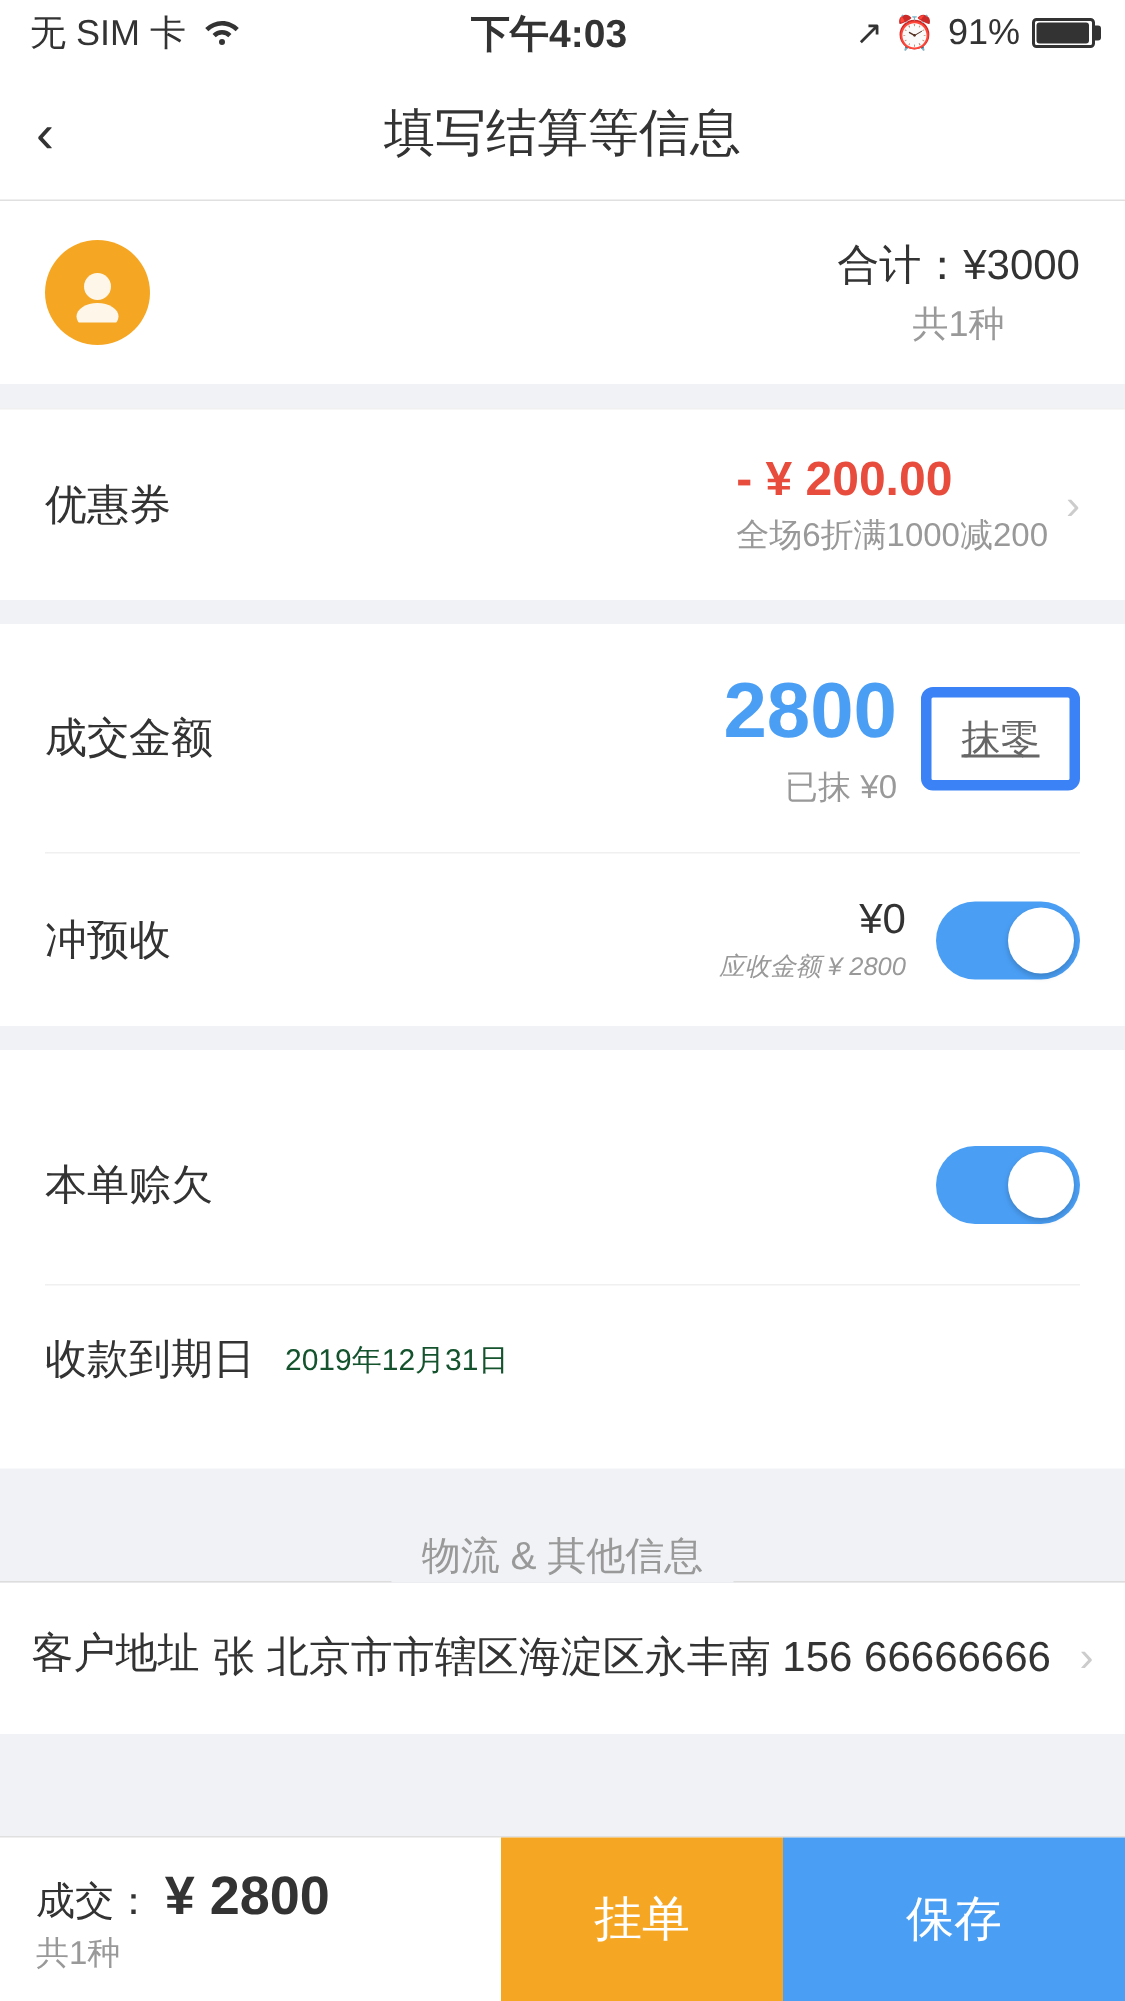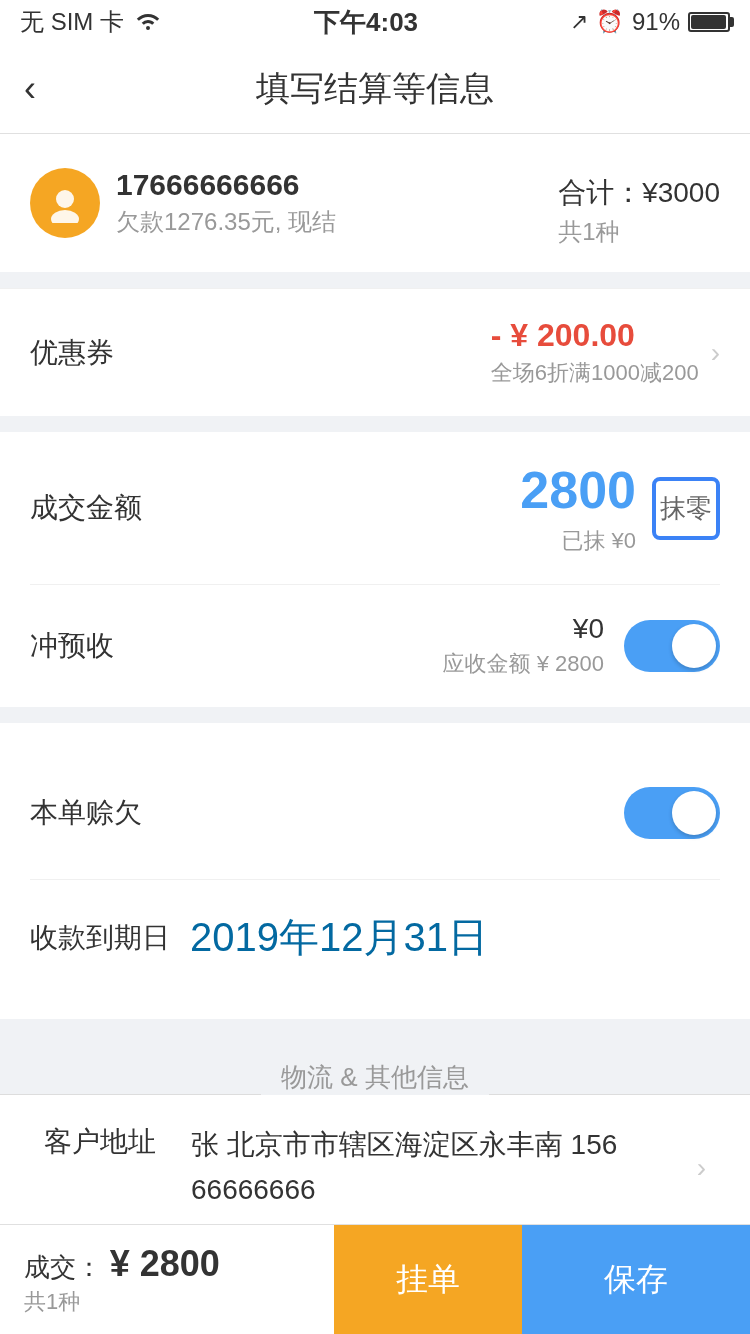--- a/index.html
+++ b/index.html
@@ -93,21 +93,21 @@
       border-radius: 50%;
       background: #f5a623;
       display: flex;
       align-items: center;
       justify-content: center;
       color: #fff;
       font-size: 28px;
     }
     .user-name { font-size: 30px; font-weight: 600; color: #333; }
     .user-sub { font-size: 24px; color: #999; margin-top: 4px; }
-    .user-total-right { text-align: left; margin-top: 16px; }
+    .user-total-right { text-align: center; }
     .total-amount { font-size: 28px; color: #333; font-weight: 500; }
     .total-count { font-size: 24px; color: #999; margin-top: 4px; }
 
     
     .coupon-row {
       display: flex;
       align-items: center;
       justify-content: space-between;
       padding: 28px 30px;
       background: #fff;
@@ -140,27 +140,28 @@
       border-bottom: 1px solid #f0f0f0;
     }
     .form-row:last-child { border-bottom: none; }
 
     .row-label { font-size: 28px; color: #333; }
     .row-right { display: flex; align-items: center; gap: 16px; text-align: right; }
     .amount-big { font-size: 52px; color: #4a9ff5; font-weight: 600; }
     .amount-sub { font-size: 22px; color: #999; margin-top: 6px; text-align: right; }
 
     .round-zero-btn {
-      border: 4px solid #3b82f6;
+      border: 7px solid #3b82f6;
       border-radius: 8px;
-      padding: 10px 4px;
+      padding: 10px 20px;
       font-size: 26px;
       color: #666;
       background: #fff;
       cursor: pointer;
+      text-decoration: underline;
     }
 
     
     .toggle {
       width: 96px;
       height: 52px;
       border-radius: 26px;
       position: relative;
       cursor: pointer;
       flex-shrink: 0;
@@ -174,21 +175,21 @@
       background: #fff;
       top: 4px;
       box-shadow: 0 2px 4px rgba(0,0,0,0.2);
       transition: left 0.2s;
     }
     .toggle.on .toggle-knob { left: 48px; }
 
     
     .pre-receive-right { text-align: right; }
     .pre-amount { font-size: 28px; color: #333; font-weight: 500; }
-    .pre-sub { font-size: 22px; color: #999; margin-top: 4px; }
+    .pre-sub { font-size: 17px; color: #999; margin-top: 4px; font-style: italic; }
     .pre-receive-row-right {
       display: flex;
       align-items: center;
       gap: 20px;
     }
 
     
     .debt-row {
       display: flex;
       align-items: center;
@@ -198,21 +199,21 @@
 
     
     .date-row {
       display: flex;
       align-items: center;
       gap: 20px;
       padding: 30px 0;
       border-top: 1px solid #f0f0f0;
     }
     .date-label { font-size: 28px; color: #333; white-space: nowrap; }
-    .date-value { font-size: 40px; color: #0369a1; }
+    .date-value { font-size: 20px; color: #14532d; }
 
     
     .logistics-sep {
       height: 60px;
       background: #f0f2f5;
       display: flex;
       align-items: flex-end;
       justify-content: center;
       position: relative;
       margin-top: 16px;
@@ -227,24 +228,24 @@
       background: #f0f2f5;
       padding: 0 20px;
       z-index: 1;
       position: relative;
     }
     .logistics-label { font-size: 26px; color: #999; }
 
     
     .address-section {
       background: #fff;
-      padding: 28px 44px;
+      padding: 28px 21px;
       display: flex;
       align-items: flex-start;
-      gap: 35px;
+      gap: 9px;
       margin-top: 0;
     }
     .address-label { font-size: 28px; color: #333; white-space: nowrap; flex-shrink: 0; }
     .address-value { font-size: 28px; color: #333; flex: 1; line-height: 1.6; }
     .address-chevron { font-size: 28px; color: #ccc; align-self: center; }
 
     
     .bottom-bar {
       position: fixed;
       bottom: 0;
@@ -323,24 +324,20 @@
 <div class="content">
 
   <div class="card-section">
     <div class="user-info-row">
       <div class="user-info-left">
         <div class="avatar">
           <svg width="40" height="40" viewBox="0 0 40 40">
               <circle cx="20" cy="16" r="9" fill="#fff" opacity="0.9"></circle>
               <ellipse cx="20" cy="36" rx="14" ry="9" fill="#fff" opacity="0.9"></ellipse>
             </svg>
-        </div>
-        <div>
-          <div class="user-name">17666666666</div>
-          <div class="user-sub">欠款1276.35元, 现结</div>
         </div>
       </div>
       <div class="user-total-right">
         <div class="total-amount">
           <span>合计：</span><span>¥3000</span>
         </div>
         <div class="total-count">共1种</div>
       </div>
     </div>
   </div>

